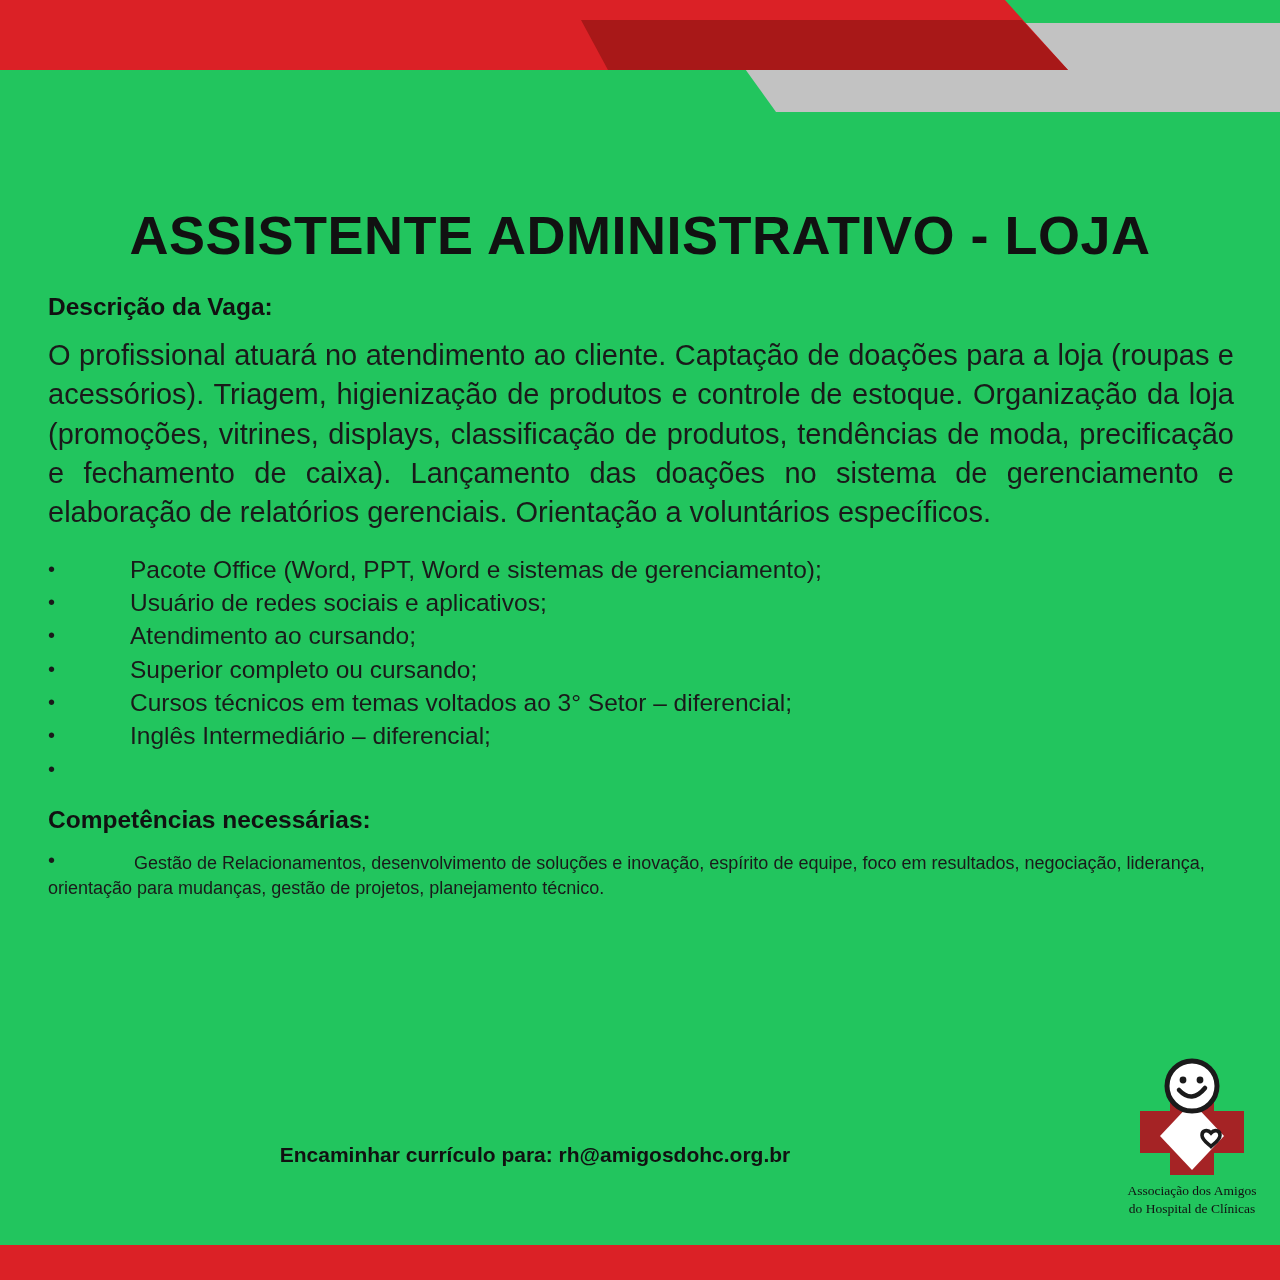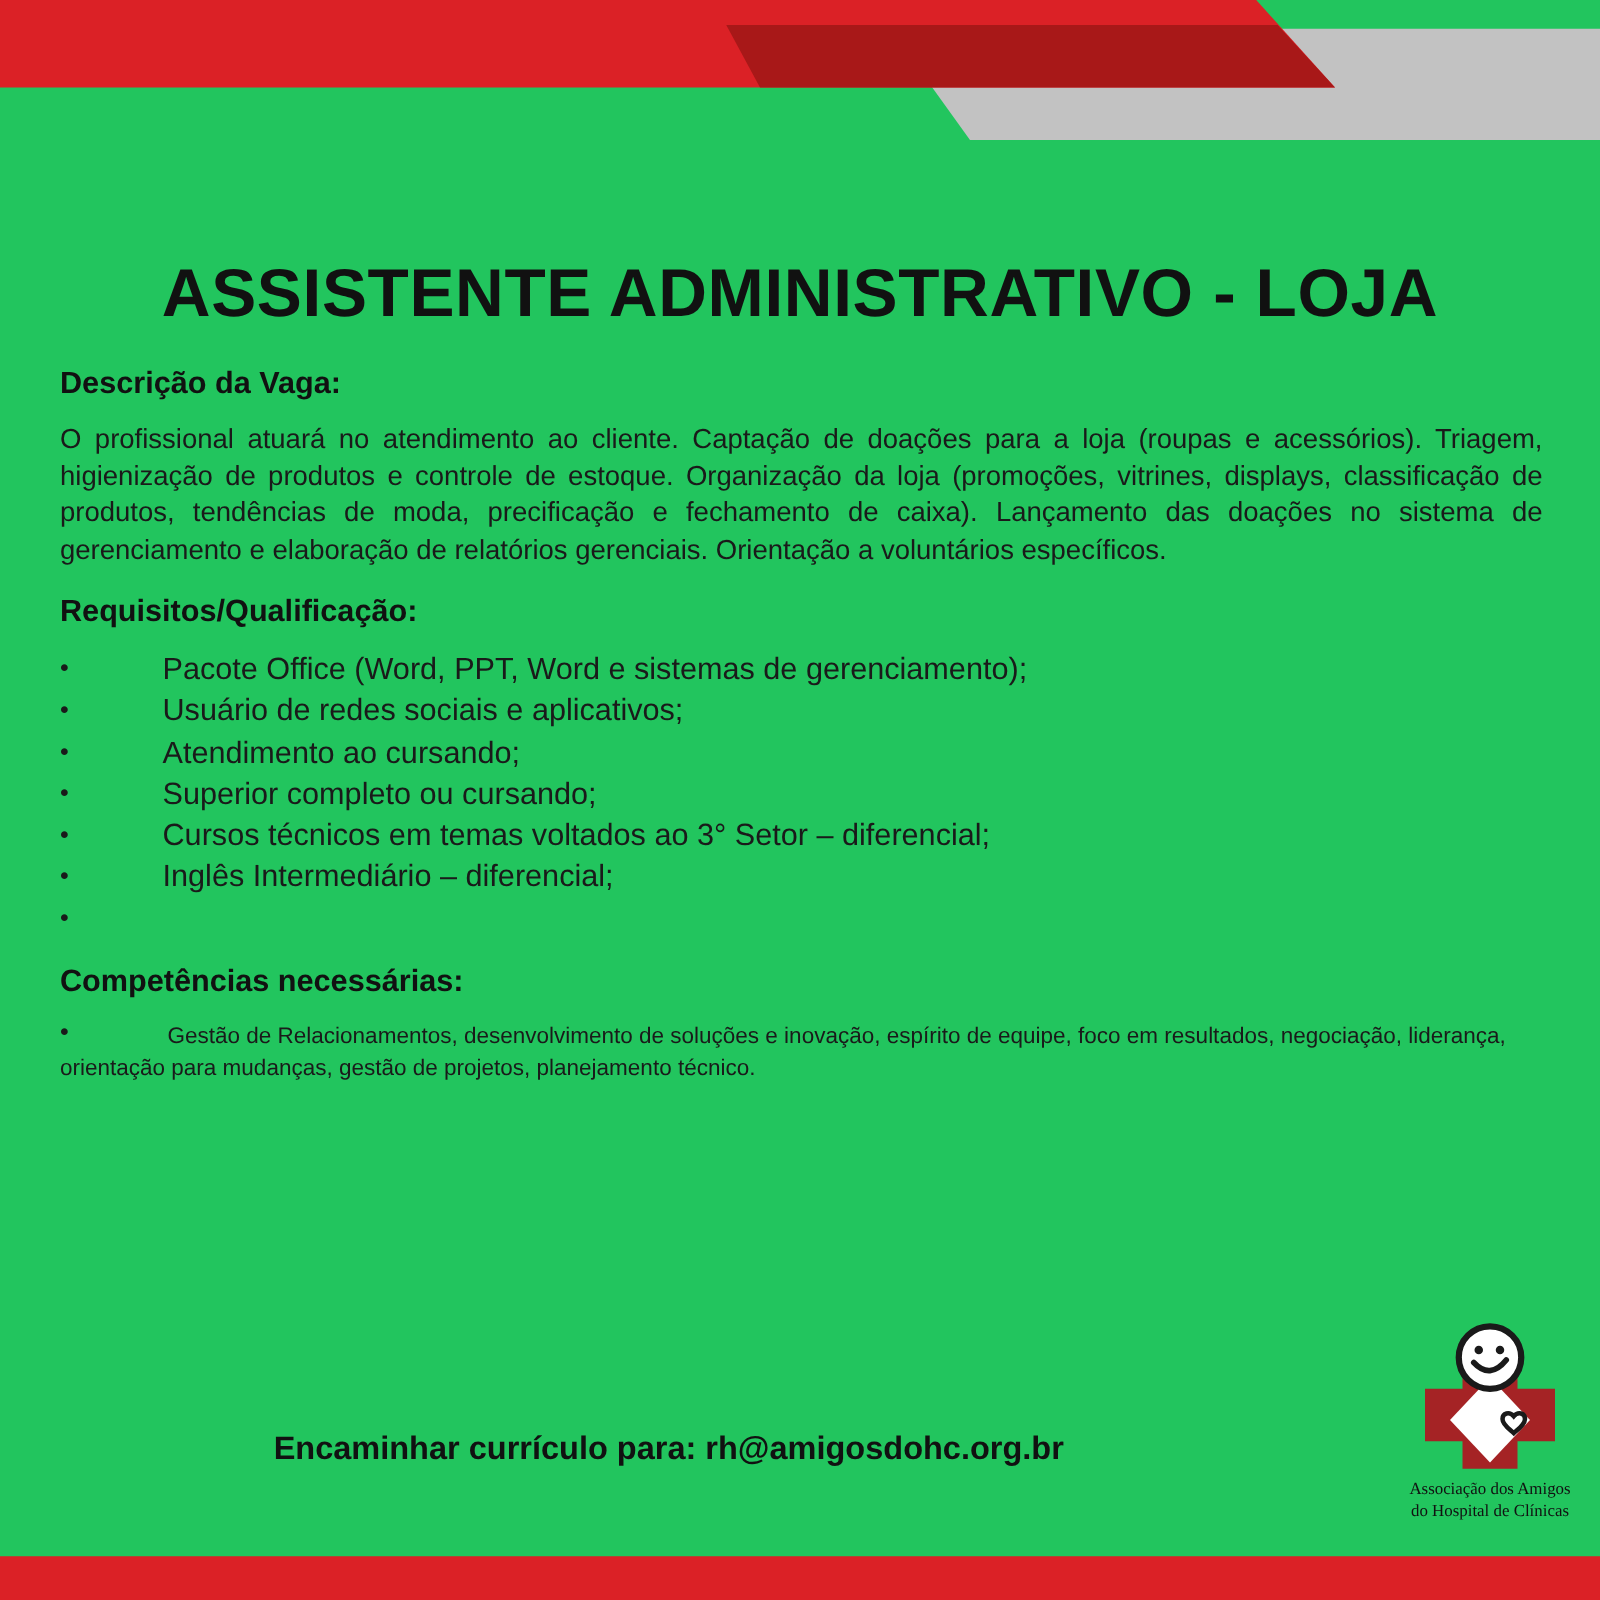--- a/index.html
+++ b/index.html
@@ -52,21 +52,21 @@
     color: #1a1a1a;
   }
   .sect-head {
     font-size: 24.5px;
     font-weight: bold;
     line-height: 1.25;
     margin: 0 0 13px 0;
     color: #111111;
   }
   .para {
-    font-size: 22px;
+    font-size: 29px;
     line-height: 1.36;
     margin: 0 0 20px 0;
     text-align: justify;
     text-justify: inter-word;
   }
 
   .bullets {
     list-style: none;
     margin: 0 0 19px 0;
     padding: 0;
@@ -106,21 +106,21 @@
     top: -2px;
   }
 
   
   .footer-email {
     position: absolute;
     top: 1143px;
     left: 0;
     width: 1070px;
     text-align: center;
-    font-size: 26px;
+    font-size: 21px;
     font-weight: bold;
     color: #111111;
   }
 
   
   .logo {
     position: absolute;
     top: 1056px;
     left: 1108px;
     width: 168px;
@@ -161,21 +161,20 @@
     </svg>
   </div>
 
   <h1 class="title">ASSISTENTE ADMINISTRATIVO - LOJA</h1>
 
   <div class="content">
 
     <div class="sect-head">Descrição da Vaga:</div>
     <p class="para">O profissional atuará no atendimento ao cliente. Captação de doações para a loja (roupas e acessórios). Triagem, higienização de produtos e controle de estoque. Organização da loja (promoções, vitrines, displays, classificação de produtos, tendências de moda, precificação e fechamento de caixa). Lançamento das doações no sistema de gerenciamento e elaboração de relatórios gerenciais. Orientação a voluntários específicos.</p>
 
-    <div class="sect-head">Requisitos/Qualificação:</div>
     <ul class="bullets">
       <li><span class="bl-dot"></span><span>Pacote Office (Word, PPT, Word e sistemas de gerenciamento);</span></li>
       <li><span class="bl-dot"></span><span>Usuário de redes sociais e aplicativos;</span></li>
       <li><span class="bl-dot"></span><span>Atendimento ao cursando;</span></li>
       <li><span class="bl-dot"></span><span>Superior completo ou cursando;</span></li>
       <li><span class="bl-dot"></span><span>Cursos técnicos em temas voltados ao 3° Setor – diferencial;</span></li>
       <li><span class="bl-dot"></span><span>Inglês Intermediário – diferencial;</span></li>
       <li><span class="bl-dot"></span></li>
     </ul>
 

